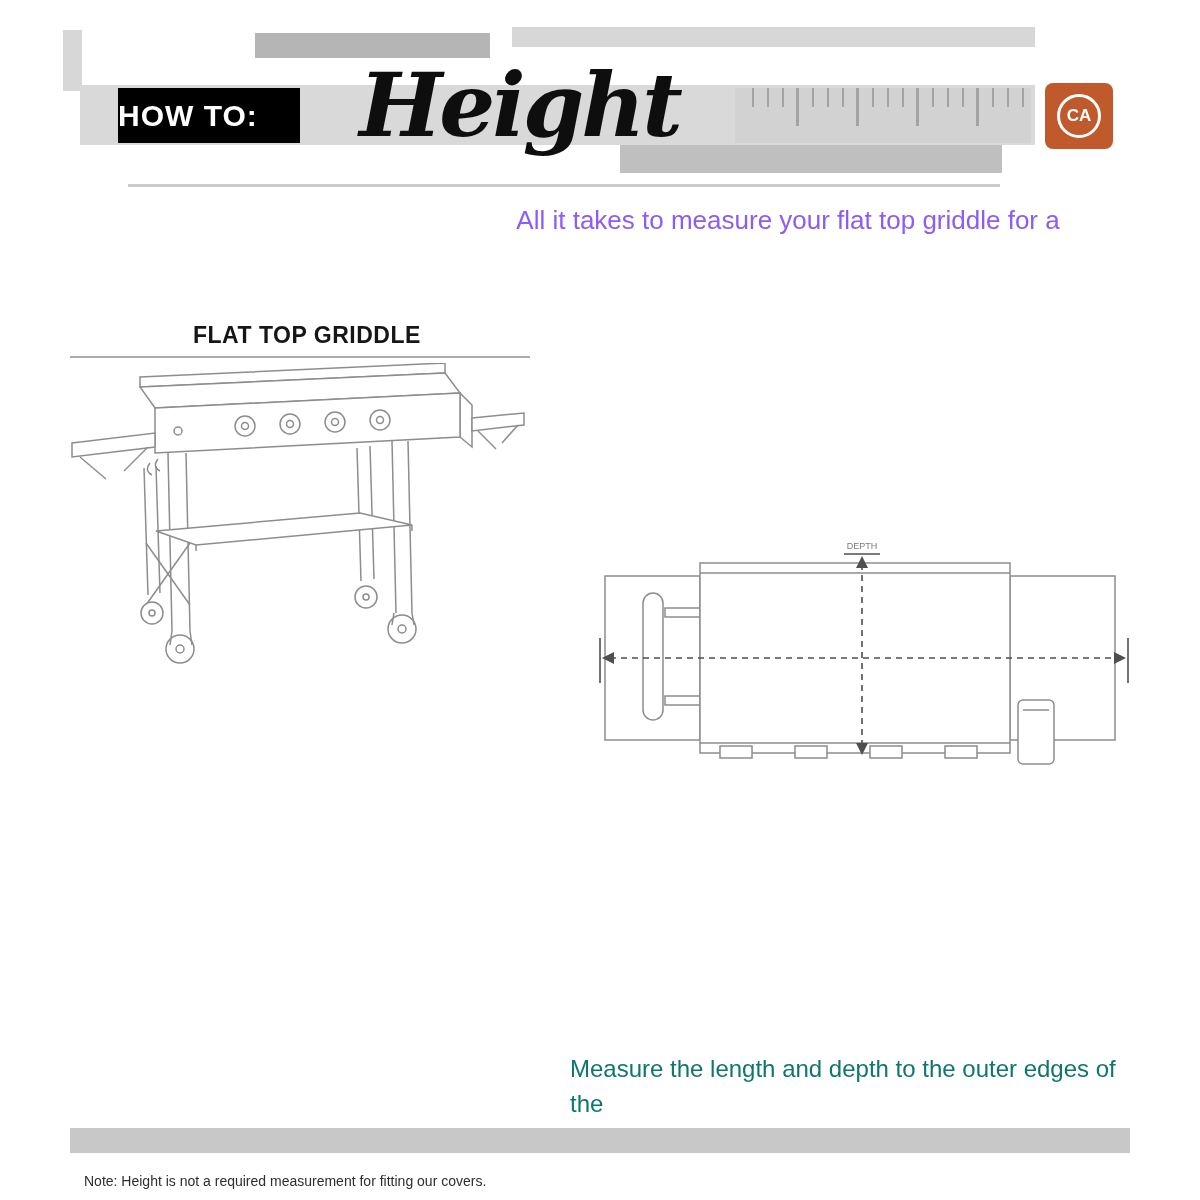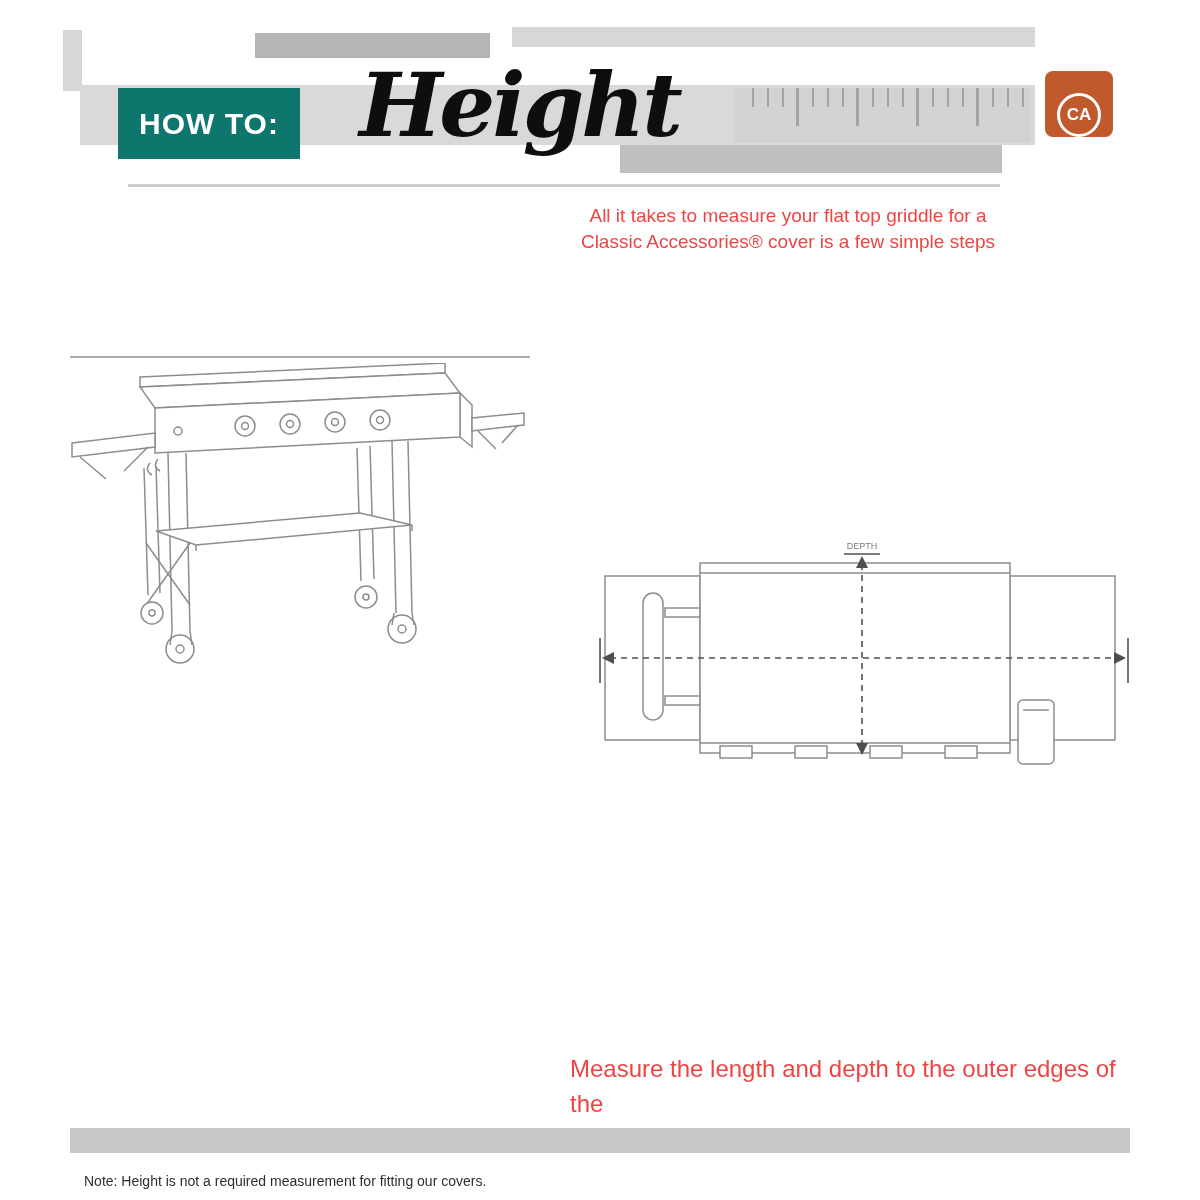--- a/index.html
+++ b/index.html
@@ -8,57 +8,57 @@
 
   
   .deco { position:absolute; }
   .deco-tab      { left:63px;  top:30px;  width:19px;  height:61px; background:#d7d7d7; }
   .deco-mid      { left:255px; top:33px;  width:235px; height:25px; background:#b5b5b5; }
   .deco-long     { left:512px; top:27px;  width:523px; height:20px; background:#d7d7d7; }
   .band-main     { left:80px;  top:85px;  width:955px; height:60px; background:#d9d9d9; }
   .band-sub      { left:620px; top:145px; width:382px; height:28px; background:#bfbfbf; }
   .header-rule   { left:128px; top:184px; width:872px; height:3px;  background:#cbcbcb; }
 
-  .howto-box { position:absolute; left:118px; top:88px; width:182px; height:71px;
-               background:#0f766e; display:flex; align-items:center; justify-content:center; }
+  .howto-box { position:absolute; left:118px; top:88px; width:182px; height:55px;
+               background:#000000; display:flex; align-items:center; justify-content:flex-start; }
   .howto-box span { color:#fff; font-size:30px; font-weight:bold; letter-spacing:1px; }
 
   .script-word { position:absolute; left:322px; top:46px; width:395px; height:118px;
                  display:flex; align-items:center; justify-content:center;
                  font-family:"DejaVu Serif", serif; font-style:italic; font-weight:700;
                  font-size:88px; color:#0e0e0e; letter-spacing:-3px; }
 
   .ruler { position:absolute; left:735px; top:88px; width:296px; height:55px; background:#d2d2d2; }
   .ruler::before { content:""; position:absolute; left:4px; right:0; top:0; height:19px;
       background:repeating-linear-gradient(90deg, transparent 0 13px, #a3a3a3 13px 15px); }
   .ruler::after  { content:""; position:absolute; left:4px; right:0; top:0; height:38px;
       background:repeating-linear-gradient(90deg, transparent 0 57px, #a3a3a3 57px 60px); }
 
-  .logo { position:absolute; left:1045px; top:71px; width:68px; height:66px; border-radius:8px;
-          display:flex; align-items:flex-end; justify-content:center; }
+  .logo { position:absolute; left:1045px; top:83px; width:68px; height:66px; border-radius:8px;
+          display:flex; align-items:center; justify-content:center; }
   .logo-ring { width:44px; height:44px; border:3px solid #fff; border-radius:50%;
                display:flex; align-items:center; justify-content:center; }
   .logo-ring span { color:#fff; font-weight:bold; font-size:17px; letter-spacing:0; }
 
   
   .intro { position:absolute; left:438px; top:203px; width:700px; text-align:center;
-           font-size:19px; line-height:1.35; color:#ef4444; }
+           font-size:26px; line-height:1.35; color:#8b5cf6; }
 
   
   .left-title { position:absolute; left:193px; top:322px; font-size:23px; font-weight:bold;
                 letter-spacing:0.5px; color:#161616; }
   .left-rule  { position:absolute; left:70px; top:356px; width:460px; height:2px; background:#ababab; }
   .griddle-svg { position:absolute; left:60px; top:363px; width:480px; height:315px; }
 
   
   .topdown-svg { position:absolute; left:580px; top:538px; width:560px; height:240px; }
 
   
   .caption { position:absolute; left:570px; top:1052px; width:580px; font-size:24px;
-             line-height:1.45; color:#ef4444; }
+             line-height:1.45; color:#0f766e; }
   .footer-bar { position:absolute; left:70px; top:1128px; width:1060px; height:25px; background:#c8c8c8; }
   .footnote { position:absolute; left:84px; top:1173px; font-size:14px; color:#2e2e2e; }
 
   svg .ln { stroke:#8d8d8d; stroke-width:1.5; fill:none; }
   svg .fw { stroke:#8d8d8d; stroke-width:1.5; fill:#ffffff; }
   svg .meas { stroke:#4f4f4f; stroke-width:1.6; fill:none; }
   svg .meas-fill { fill:#4f4f4f; stroke:none; }
   svg .tiny { font-family:"Liberation Sans", sans-serif; font-size:9px; fill:#7a7a7a; }
 </style>
 </head>
@@ -81,23 +81,23 @@
   <div class="script-word">Height</div>
 
   <div class="logo" style="background:#c0592b;">
     <div class="logo-ring">
       <span>CA</span>
     </div>
   </div>
 
   <div class="intro">
     <div>All it takes to measure your flat top griddle for a</div>
-    <div>Classic Accessories® cover is a few simple steps</div>
-  </div>
-
+  </div>
+
+  <div class="left-title">FLAT TOP GRIDDLE</div>
   <div class="left-rule"></div>
 
   <svg class="griddle-svg" viewBox="0 0 480 315" xmlns="http://www.w3.org/2000/svg">
 
     <g>
       <polygon class="fw" points="80,14 385,0 385,10 80,24"></polygon>
     </g>
 
     <g>
       <polygon class="fw" points="80,24 385,10 400,30 95,45"></polygon>

